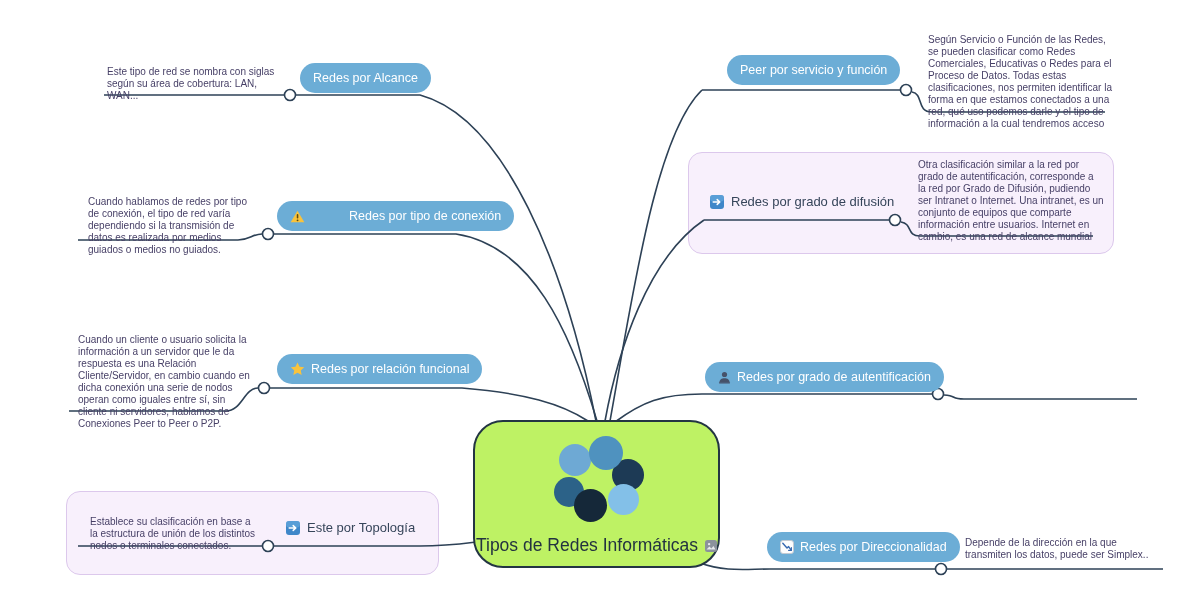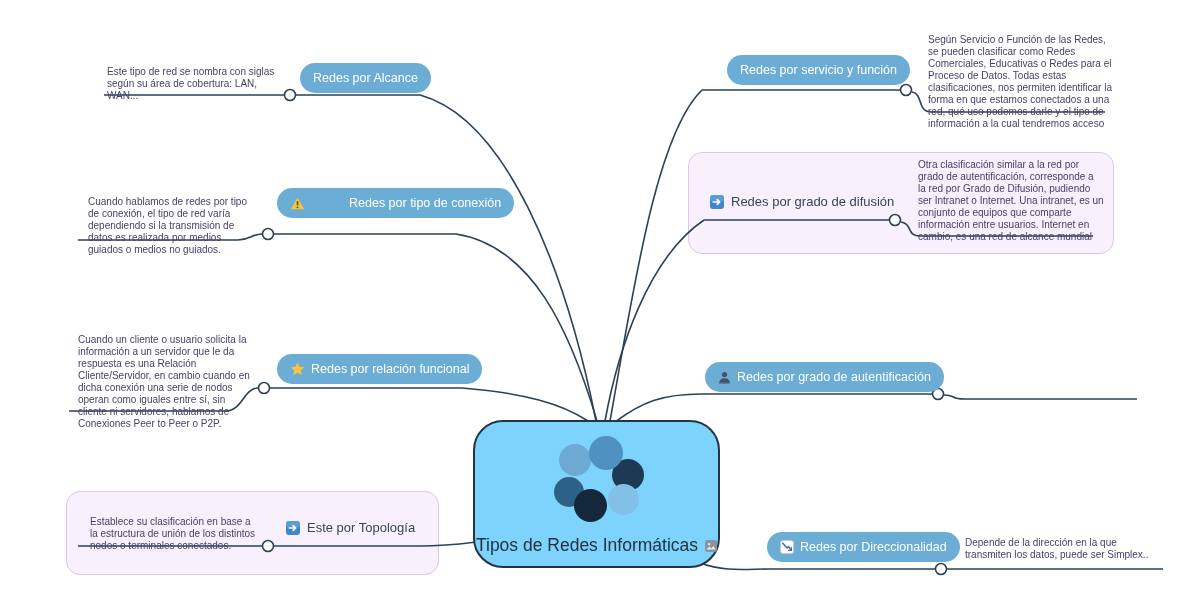--- a/index.html
+++ b/index.html
@@ -9,42 +9,42 @@
   .group{position:absolute;background:#f8f0fc;border:1.5px solid #dcc8ec;border-radius:14px;z-index:0;}
   .g-topologia{left:66px;top:491px;width:371px;height:82px;}
   .g-difusion{left:688px;top:152px;width:424px;height:100px;}
   
   #connectors{position:absolute;left:0;top:0;z-index:1;}
   
   .pill{position:absolute;height:30px;border-radius:15.5px;background:#6cadd6;color:#ffffff;
         display:flex;align-items:center;gap:6px;padding:0 13px;font-size:12.5px;
         white-space:nowrap;z-index:2;cursor:pointer;}
   .p-alcance{left:300px;top:63px;align-items:center;}
-  .p-conexion{left:277px;top:188px;gap:44px;}
+  .p-conexion{left:277px;top:201px;gap:44px;}
   .p-funcional{left:277px;top:354px;}
   .p-servicio{left:727px;top:55px;}
   .p-autentificacion{left:705px;top:362px;}
   .p-direccionalidad{left:767px;top:532px;}
   
   .boxlabel{position:absolute;display:flex;align-items:center;gap:7px;font-size:13px;
             color:#36455a;white-space:nowrap;z-index:2;cursor:pointer;}
   .l-topologia{left:286px;top:520px;}
   .l-difusion{left:710px;top:194px;}
   
   .note{position:absolute;font-size:10px;line-height:12px;color:#463f66;z-index:2;}
   .n-alcance{left:107px;top:66px;width:172px;}
   .n-conexion{left:88px;top:196px;width:170px;}
   .n-funcional{left:78px;top:334px;width:176px;}
   .n-topologia{left:90px;top:516px;width:168px;}
   .n-servicio{left:928px;top:34px;width:186px;}
   .n-difusion{left:918px;top:159px;width:186px;}
   .n-autentificacion{left:963px;top:361px;width:178px;}
   .n-direccionalidad{left:965px;top:537px;width:195px;}
   
-  .central{position:absolute;left:473px;top:420px;width:243px;height:144px;background:#7dd3fc;
+  .central{position:absolute;left:473px;top:420px;width:243px;height:144px;background:#bef264;
            border:2.5px solid #233543;border-radius:30px;z-index:3;cursor:pointer;}
   .central-title{position:absolute;left:0;bottom:10px;width:100%;display:flex;justify-content:center;
                  align-items:center;gap:7px;font-size:17.5px;color:#233240;}
   .logo{position:absolute;left:0;top:0;width:100%;height:100%;}
   .logo-c{position:absolute;border-radius:50%;}
   .icon{display:inline-flex;flex:none;}
 </style>
 </head>
 <body>
 
@@ -132,21 +132,21 @@
       <svg viewBox="0 0 14 14" width="14" height="14">
           <rect width="14" height="14" rx="3" fill="#3f87c9"></rect>
           <rect width="14" height="6.5" rx="3" fill="#6fb0e2" opacity="0.55"></rect>
           <path d="M3.2 7 H9.4 M7.2 4.6 L9.8 7 L7.2 9.4" stroke="#ffffff" stroke-width="1.5" fill="none" stroke-linecap="round" stroke-linejoin="round"></path>
         </svg>
     </span>
     <span>Este por Topología</span>
   </div>
 
   <div class="pill p-servicio">
-    <span>Redes por servicio y función</span>
+    <span>Peer por servicio y función</span>
   </div>
 
   <div class="boxlabel l-difusion">
     <span class="icon">
       <svg viewBox="0 0 14 14" width="14" height="14">
           <rect width="14" height="14" rx="3" fill="#3f87c9"></rect>
           <rect width="14" height="6.5" rx="3" fill="#6fb0e2" opacity="0.55"></rect>
           <path d="M3.2 7 H9.4 M7.2 4.6 L9.8 7 L7.2 9.4" stroke="#ffffff" stroke-width="1.5" fill="none" stroke-linecap="round" stroke-linejoin="round"></path>
         </svg>
     </span>

